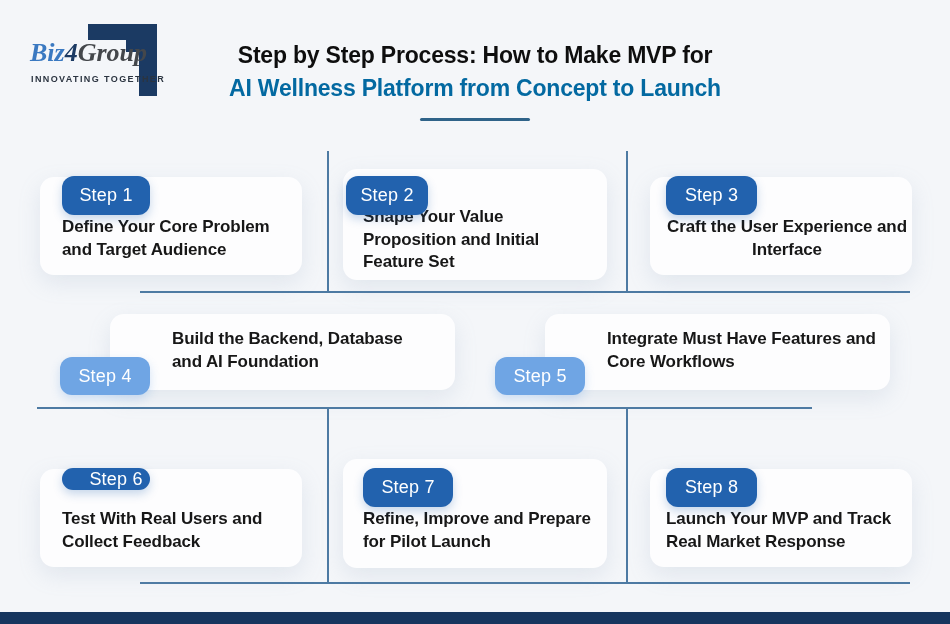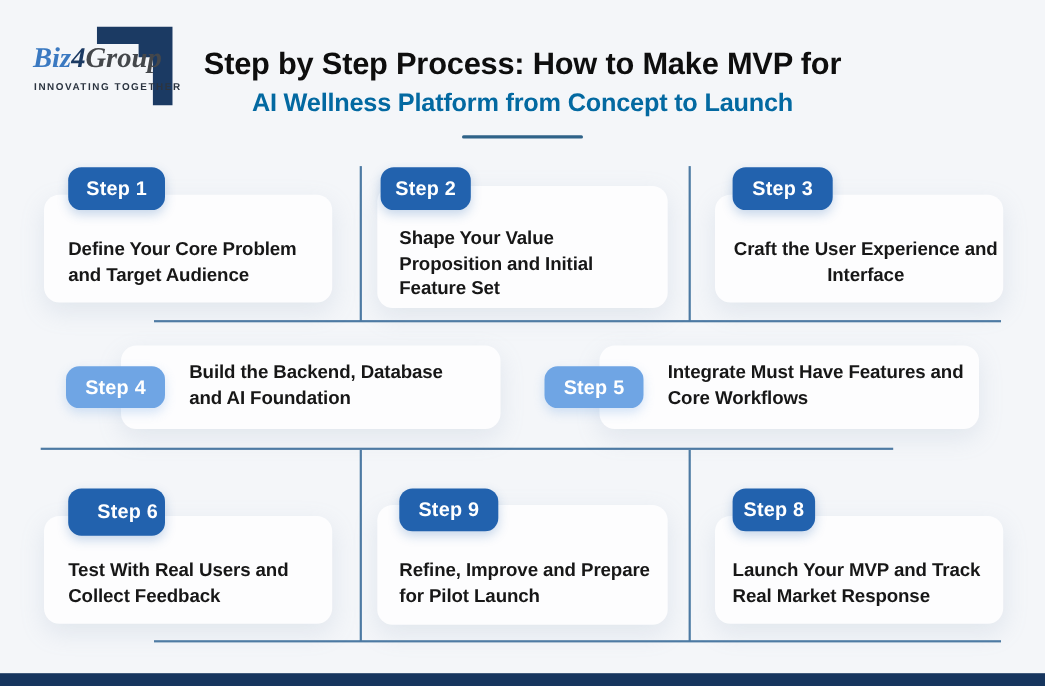--- a/index.html
+++ b/index.html
@@ -20,21 +20,21 @@
   .lw-2 { color:#1b3a63; }
   .lw-3 { color:#44474b; }
   .logo-tagline {
     position:absolute; left:31px; top:74px; z-index:2;
     font-size:9px; font-weight:700; letter-spacing:1.4px; color:#2b3440;
     white-space:nowrap;
   }
 
   
   .title-block { position:absolute; left:0; top:42px; width:100%; text-align:center; z-index:1; }
-  .title-l1 { font-size:28px; font-weight:700; color:#0e0e0e; letter-spacing:-0.2px; }
+  .title-l1 { font-size:23px; font-weight:700; color:#0e0e0e; letter-spacing:-0.2px; }
   .title-l2 { font-size:23px; font-weight:700; color:#0369a1; letter-spacing:-0.2px; margin-top:6px; }
   .title-underline { width:110px; height:3px; background:#2f6389; margin:16px auto 0; border-radius:2px; }
 
   
   .hline { position:absolute; height:2px; background:#4d7aa3; }
   .vline { position:absolute; width:2px;  background:#4d7aa3; }
   .hl1 { left:140px; top:291px; width:770px; }
   .hl2 { left:37px;  top:407px; width:775px; }
   .hl3 { left:140px; top:582px; width:770px; }
   .vl1 { left:327px; top:151px; height:141px; }
@@ -46,22 +46,22 @@
   .card {
     position:absolute; background:#fdfdfe; border-radius:14px;
     box-shadow:0 8px 22px rgba(140,160,190,0.18);
   }
   .card .step-text {
     position:absolute; font-size:17px; font-weight:700; color:#171717;
     line-height:1.33; letter-spacing:-0.1px;
   }
   .badge {
     position:absolute; display:flex; align-items:center; justify-content:center;
-    border-radius:12px; color:#ffffff; font-size:18px; font-weight:700;
-    letter-spacing:0.2px; z-index:3;
+    border-radius:12px; color:#ffffff; font-size:18px; font-weight:400;
+    letter-spacing:0.2px; z-index:3;margin-top:24px;
   }
   .badge.dark  { background:#2262ae; box-shadow:0 4px 10px rgba(34,98,174,0.25); }
   .badge.light { background:#6fa5e4; box-shadow:0 4px 10px rgba(111,165,228,0.3); }
 
   
   .b1 { left:62px;  top:152px; width:88px; height:39px; }
   .c1 { left:40px;  top:177px; width:262px; height:98px; }
   .c1 .step-text { left:22px; top:39px; width:238px; }
   .b2 { left:346px; top:152px; width:82px; height:39px; }
   .c2 { left:343px; top:169px; width:264px; height:111px; }
@@ -72,27 +72,27 @@
 
   
   .c4 { left:110px; top:314px; width:345px; height:76px; }
   .c4 .step-text { left:62px; top:14px; width:258px; }
   .b4 { left:60px;  top:333px; width:90px; height:38px; }
   .c5 { left:545px; top:314px; width:345px; height:76px; }
   .c5 .step-text { left:62px; top:14px; width:270px; }
   .b5 { left:495px; top:333px; width:90px; height:38px; }
 
   
-  .b6 { left:62px;  top:444px; width:88px; height:43px;padding-left:20px; }
+  .b6 { left:62px;  top:444px; width:88px; height:22px;padding-left:20px; }
   .c6 { left:40px;  top:469px; width:262px; height:98px; }
   .c6 .step-text { left:22px; top:39px; width:232px; }
   .b7 { left:363px; top:444px; width:90px; height:39px; }
   .c7 { left:343px; top:459px; width:264px; height:109px;padding-left:39px; }
   .c7 .step-text { left:20px; top:49px; width:228px; }
-  .b8 { left:666px; top:444px; width:75px; height:39px; }
+  .b8 { left:666px; top:444px; width:91px; height:39px; }
   .c8 { left:650px; top:469px; width:262px; height:98px; }
   .c8 .step-text { left:16px; top:39px; width:248px; }
 
   
   .bottom-bar { position:absolute; left:0; top:612px; width:950px; height:12px; background:#16355e; }
 </style>
 </head>
 <body>
 
 <div class="stage">
@@ -145,21 +145,21 @@
   <div class="badge light b5">Step 5</div>
 
   <div class="card c6">
     <div class="step-text">Test With Real Users and Collect Feedback</div>
   </div>
   <div class="badge dark b6">Step 6</div>
 
   <div class="card c7">
     <div class="step-text">Refine, Improve and Prepare for Pilot Launch</div>
   </div>
-  <div class="badge dark b7">Step 9</div>
+  <div class="badge dark b7">Step 7</div>
 
   <div class="card c8">
     <div class="step-text">Launch Your MVP and Track Real Market Response</div>
   </div>
   <div class="badge dark b8">Step 8</div>
 
   <div class="bottom-bar"></div>
 
 </div>
 

